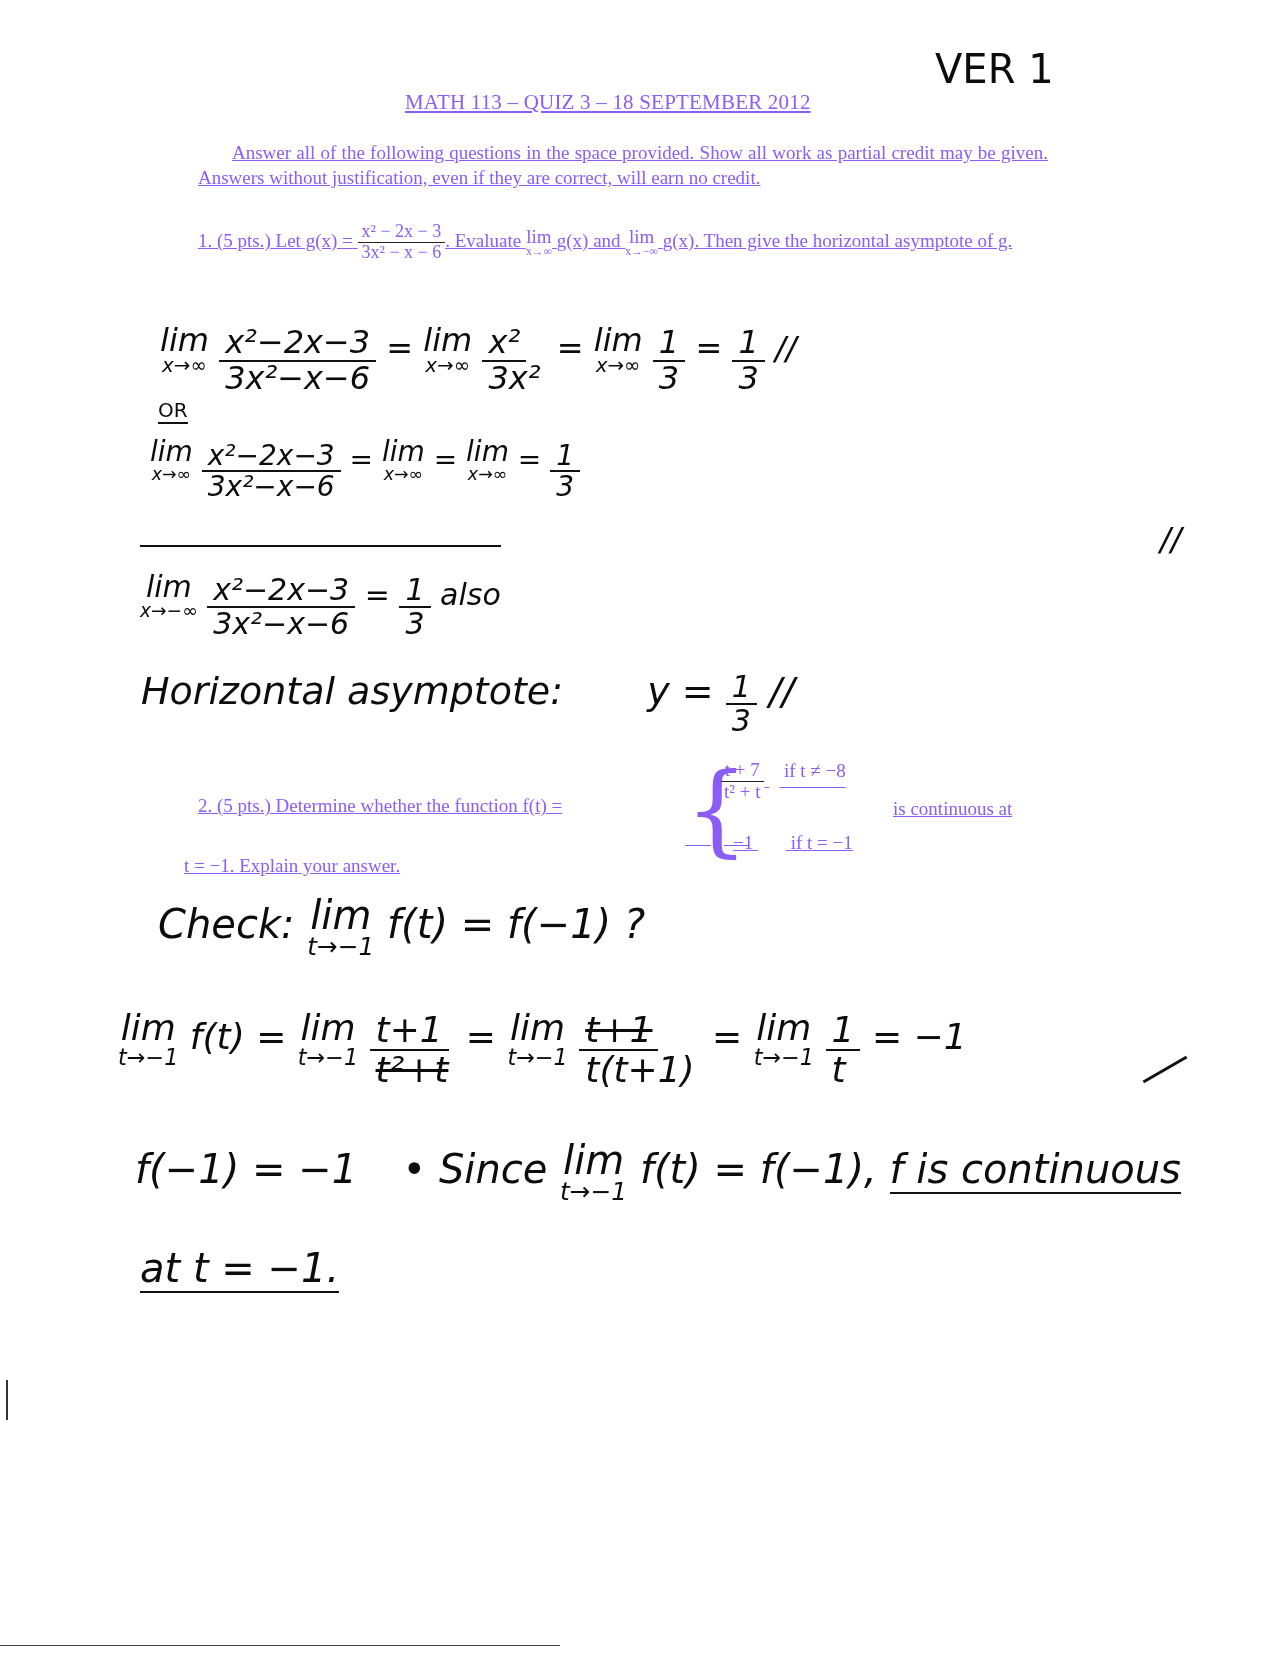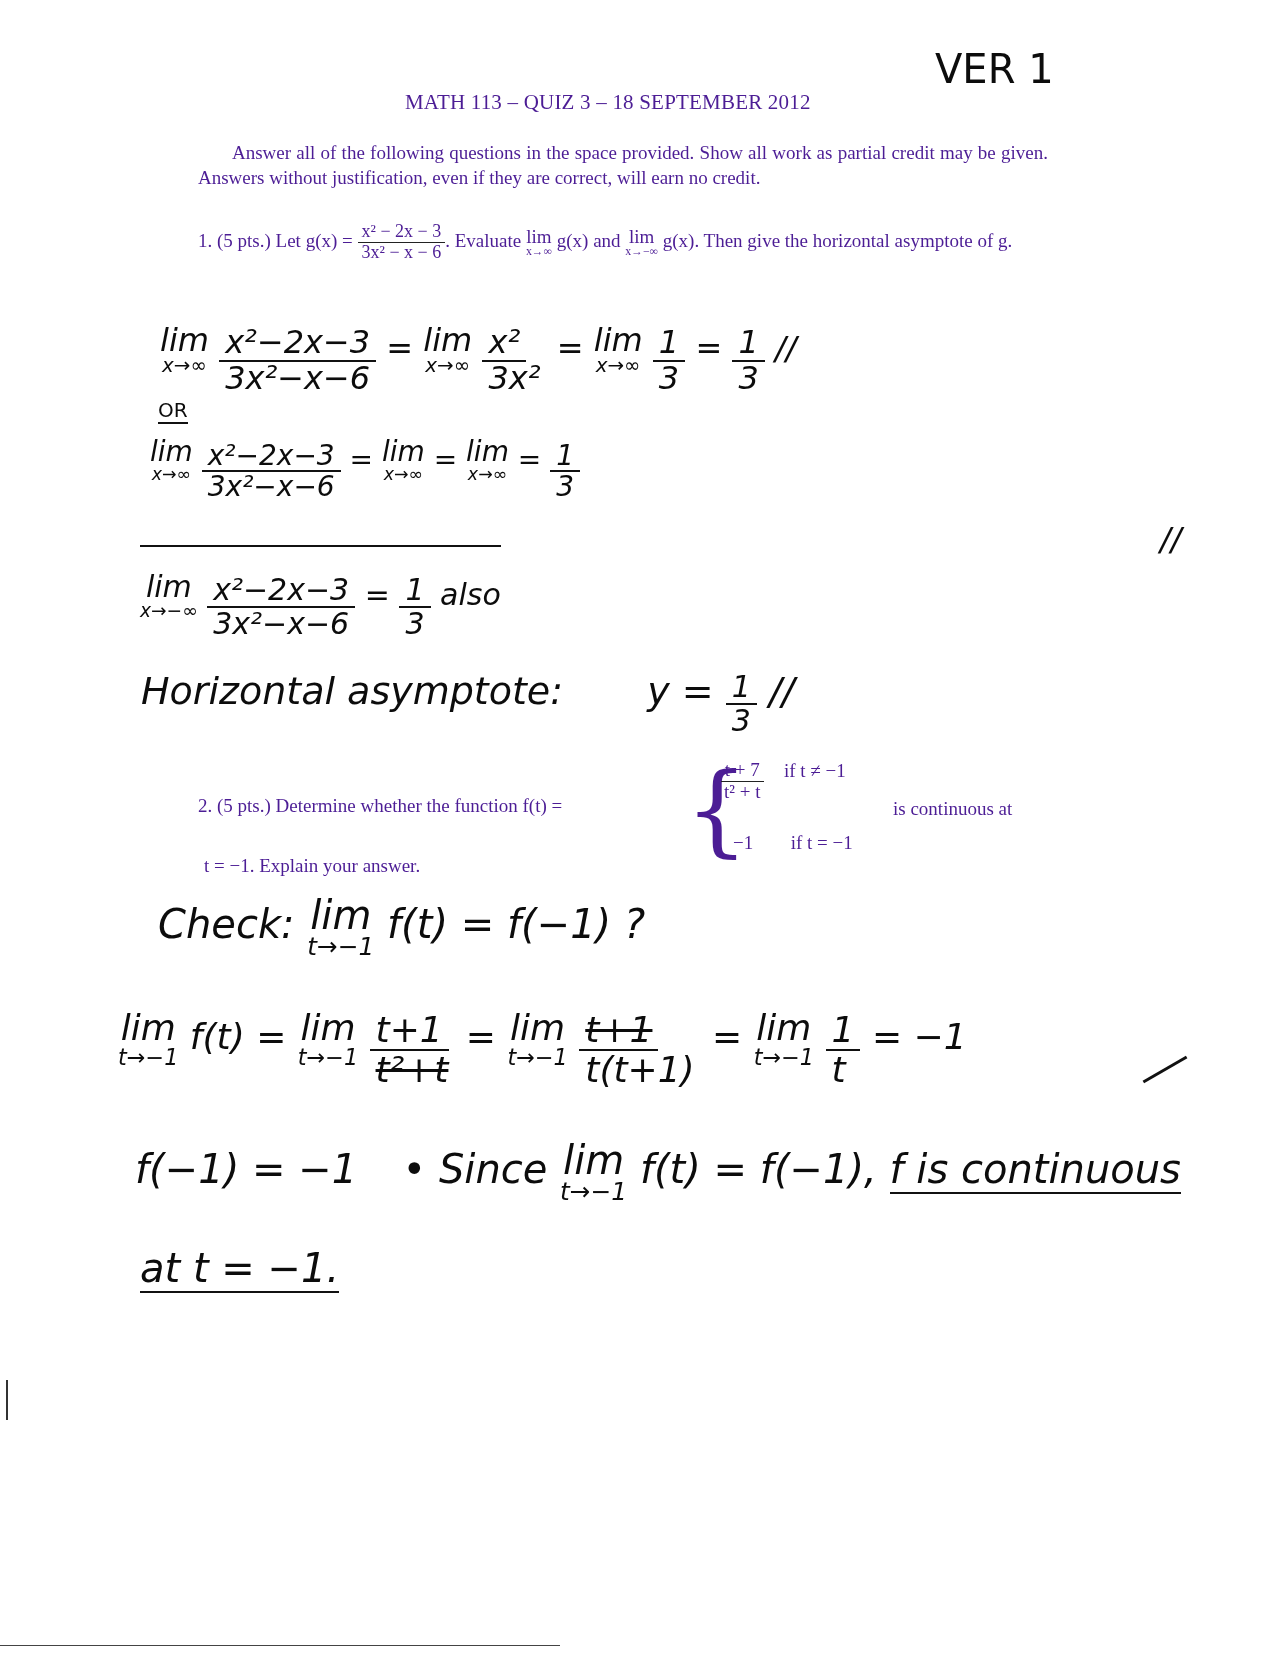--- a/index.html
+++ b/index.html
@@ -1,18 +1,18 @@
 <!DOCTYPE html>
 <html><head>
 <meta charset="utf-8">
 <style>
   html, body { margin: 0; padding: 0; background: #fff; }
   body { width: 1280px; height: 1656px; position: relative; overflow: hidden; font-family: "DejaVu Serif", "Liberation Serif", serif; color: #111; }
   .abs { position: absolute; }
-  .print { font-family: "Liberation Serif", "DejaVu Serif", serif; color: #4c1d95; }
+  .print { font-family: "Liberation Serif", "DejaVu Serif", serif; color: #8b5cf6; text-decoration: underline; }
   .hand { font-family: "DejaVu Sans", "Liberation Sans", sans-serif; color: #0c0c0c; font-style: italic; }
   .frac { display: inline-flex; flex-direction: column; align-items: center; vertical-align: middle; }
   .frac .num { border-bottom: 1.5px solid #222; padding: 0 4px; line-height: 1.1; }
   .frac .den { padding: 0 4px; line-height: 1.1; }
   .hfrac { display: inline-flex; flex-direction: column; align-items: flex-start; vertical-align: middle; margin-top: 21px; }
   .hfrac .num { border-bottom: 2.5px solid #111; padding: 0 6px; line-height: 1.05; }
   .hfrac .den { padding: 0 6px; line-height: 1.05; }
   .lim { display: inline-flex; flex-direction: column; align-items: center; vertical-align: middle; line-height: 1; }
   .lim .sub { font-size: 0.62em; }
   .strike { text-decoration: line-through; }
@@ -159,31 +159,31 @@
 </div>
 <div class="abs print" style="left:685px; top:760px; font-size:19px;">
   <span class="brace">{</span>
 </div>
 <div class="abs print" style="left:720px; top:760px; font-size:19px; white-space:nowrap;">
   <span class="frac">
       <span class="num">t + 7</span>
       <span class="den">t² + t</span>
     </span>
   <span style="display:inline-block; width:10px;"></span>
-  <span style="vertical-align:top;">if t ≠ −1</span>
+  <span style="vertical-align:top;">if t ≠ −8</span>
 </div>
 <div class="abs print" style="left:733px; top:832px; font-size:19px; white-space:nowrap;">
   <span>−1</span>
   <span style="display:inline-block; width:28px;"></span>
   <span>if t = −1</span>
 </div>
 <div class="abs print" style="left:893px; top:798px; font-size:19px;">
   <span>is continuous at</span>
 </div>
-<div class="abs print" style="left:204px; top:855px; font-size:19px;">
+<div class="abs print" style="left:184px; top:855px; font-size:19px;">
   <span>t = −1. Explain your answer.</span>
 </div>
 
 <div class="abs hand" style="left:158px; top:895px; font-size:40px; white-space:nowrap;">
   <span>Check:</span>
   <span class="lim">
       <span>lim</span>
       <span class="sub">t→−1</span>
     </span>
   <span>f(t) = f(−1) ?</span>

